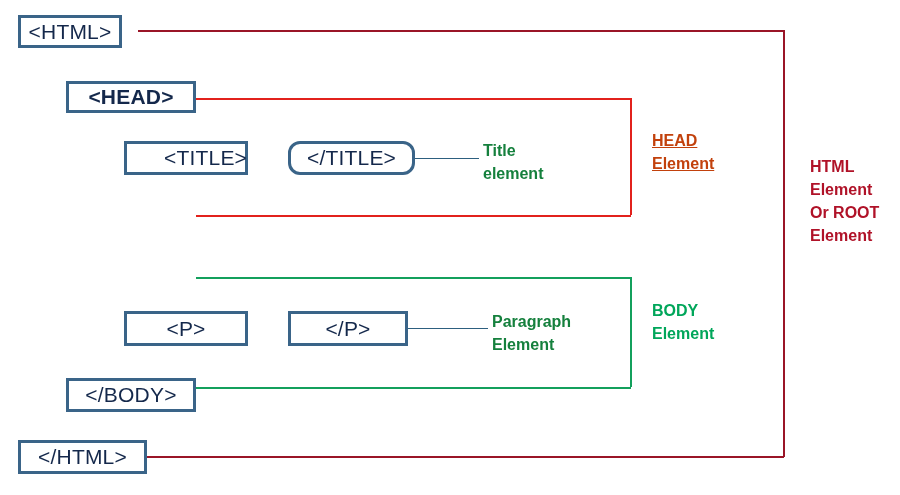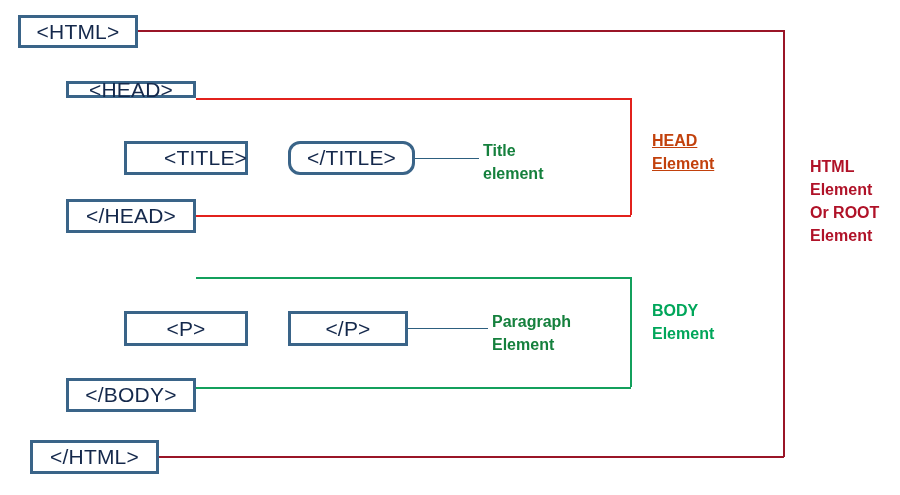--- a/index.html
+++ b/index.html
@@ -79,54 +79,51 @@
   <div class="line v-line c-head" style="left:630px; top:98px; height:117px;"></div>
   <div class="line h-line c-head" style="left:196px; top:215px; width:435px;"></div>
 
   <div class="line h-line c-body" style="left:196px; top:277px; width:435px;"></div>
   <div class="line v-line c-body" style="left:630px; top:277px; height:110px;"></div>
   <div class="line h-line c-body" style="left:196px; top:387px; width:435px;"></div>
 
   <div class="line h-thin c-lead" style="left:415px; top:158px; width:64px;"></div>
   <div class="line h-thin c-lead" style="left:408px; top:328px; width:80px;"></div>
 
-  <div class="tagbox" style="left:18px; top:15px; width:120px; height:33px;">
+  <div class="tagbox" style="left:18px; top:15px; width:104px; height:33px;">
     <span>&lt;HTML&gt;</span>
   </div>
 
-  <div class="tagbox" style="left:66px; top:81px; width:130px; height:17px;">
+  <div class="tagbox" style="left:66px; top:81px; width:130px; height:32px;font-weight:bold;">
     <span>&lt;HEAD&gt;</span>
   </div>
 
   <div class="tagbox" style="left:124px; top:141px; width:124px; height:34px;padding-left:39px;">
     <span>&lt;TITLE&gt;</span>
   </div>
 
   <div class="tagbox" style="left:288px; top:141px; width:127px; height:34px;border-radius:12px;">
     <span>&lt;/TITLE&gt;</span>
   </div>
 
-  <div class="tagbox" style="left:66px; top:199px; width:130px; height:34px;">
-    <span>&lt;/HEAD&gt;</span>
-  </div>
 
 
   <div class="tagbox" style="left:124px; top:311px; width:124px; height:35px;">
     <span>&lt;P&gt;</span>
   </div>
 
   <div class="tagbox" style="left:288px; top:311px; width:120px; height:35px;">
     <span>&lt;/P&gt;</span>
   </div>
 
   <div class="tagbox" style="left:66px; top:370px; width:130px; height:34px;margin-top:8px;">
     <span>&lt;/BODY&gt;</span>
   </div>
 
-  <div class="tagbox" style="left:18px; top:440px; width:129px; height:34px;margin-left:12px;">
+  <div class="tagbox" style="left:18px; top:440px; width:129px; height:34px;">
     <span>&lt;/HTML&gt;</span>
   </div>
 
   <div class="label label-navy" style="left:483px; top:139px;">Title
 element</div>
 
   <div class="label label-navy" style="left:492px; top:310px;">Paragraph
 Element</div>
 
   <div class="label label-red" style="left:652px; top:129px;">HEAD

